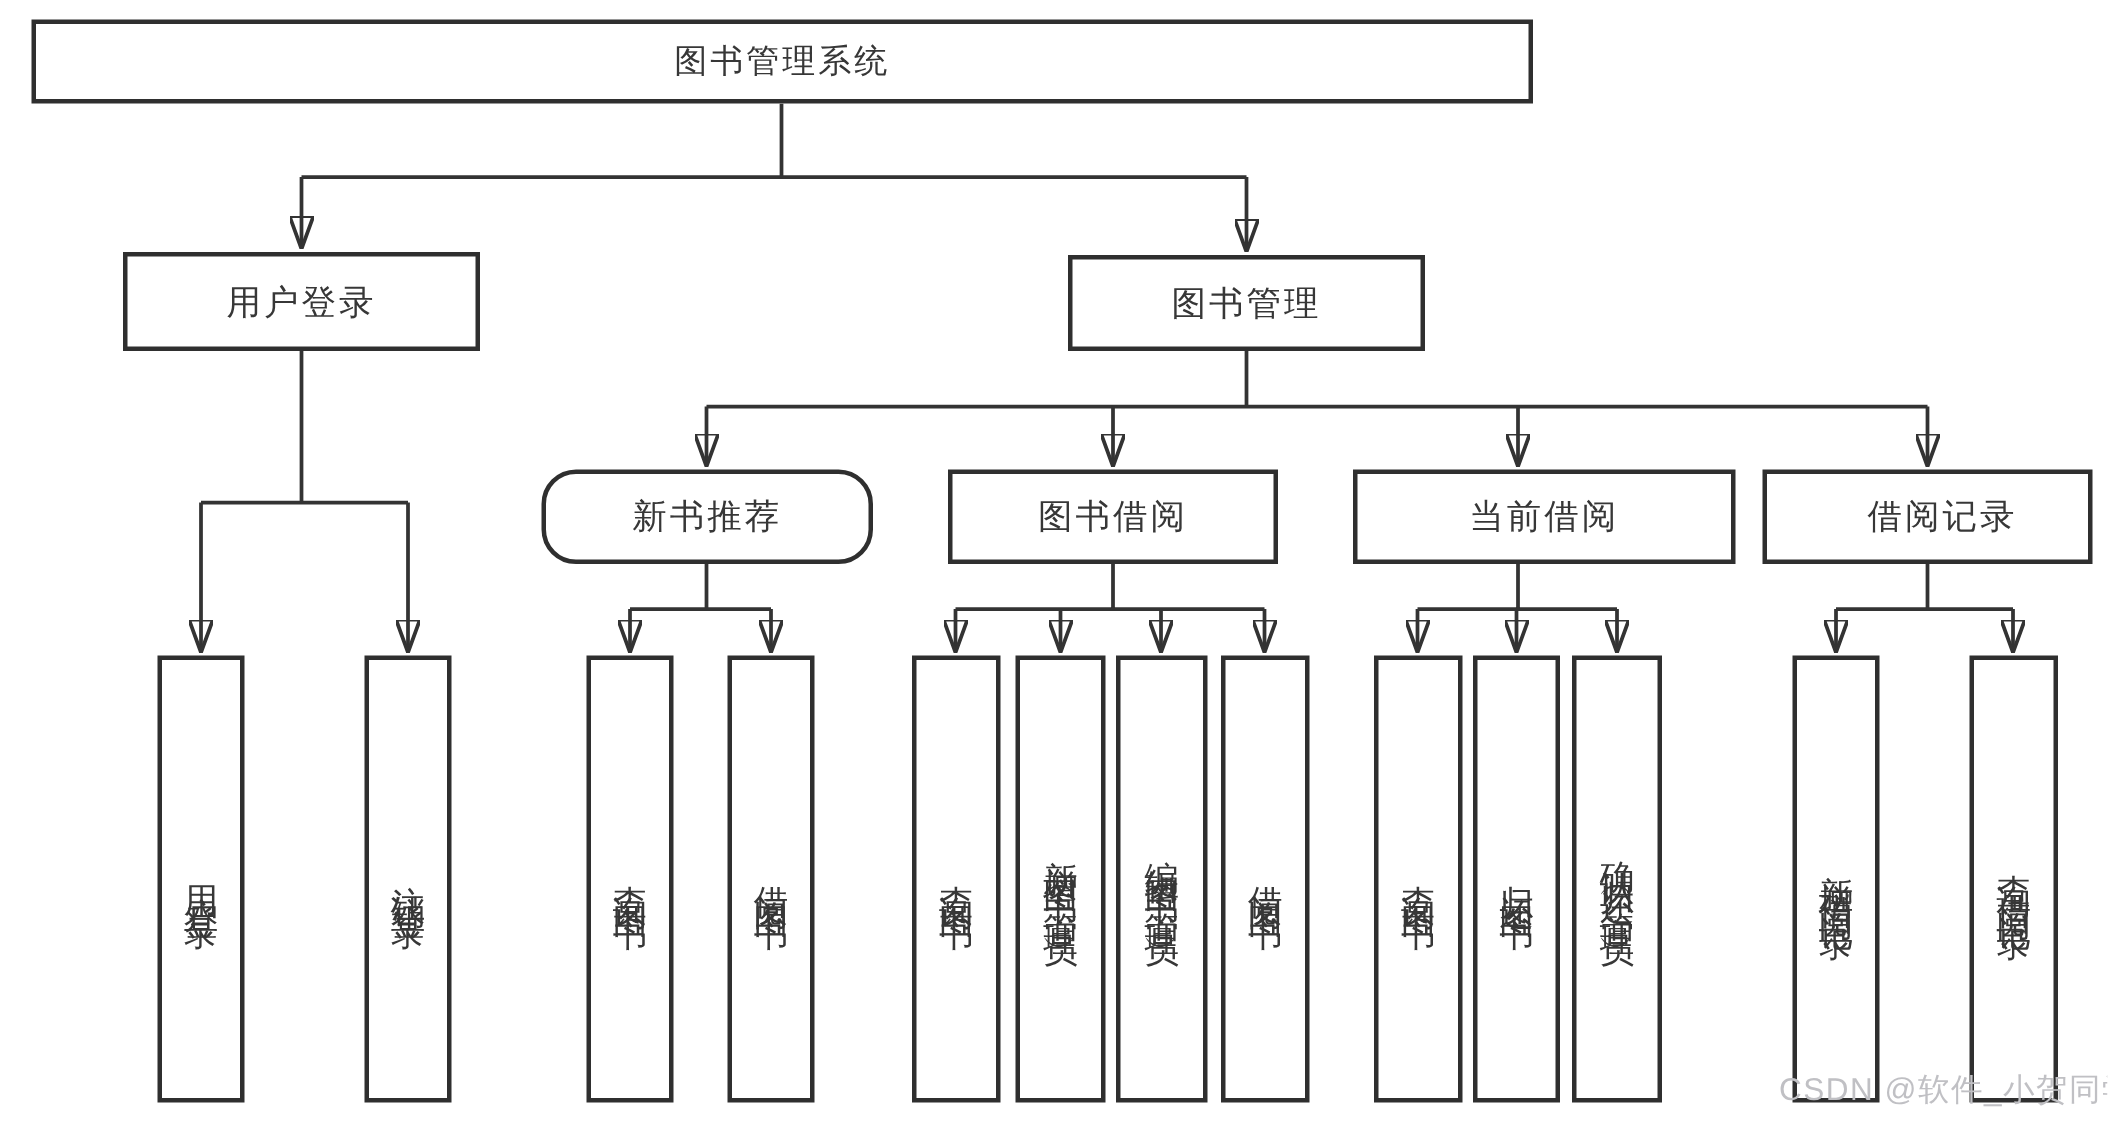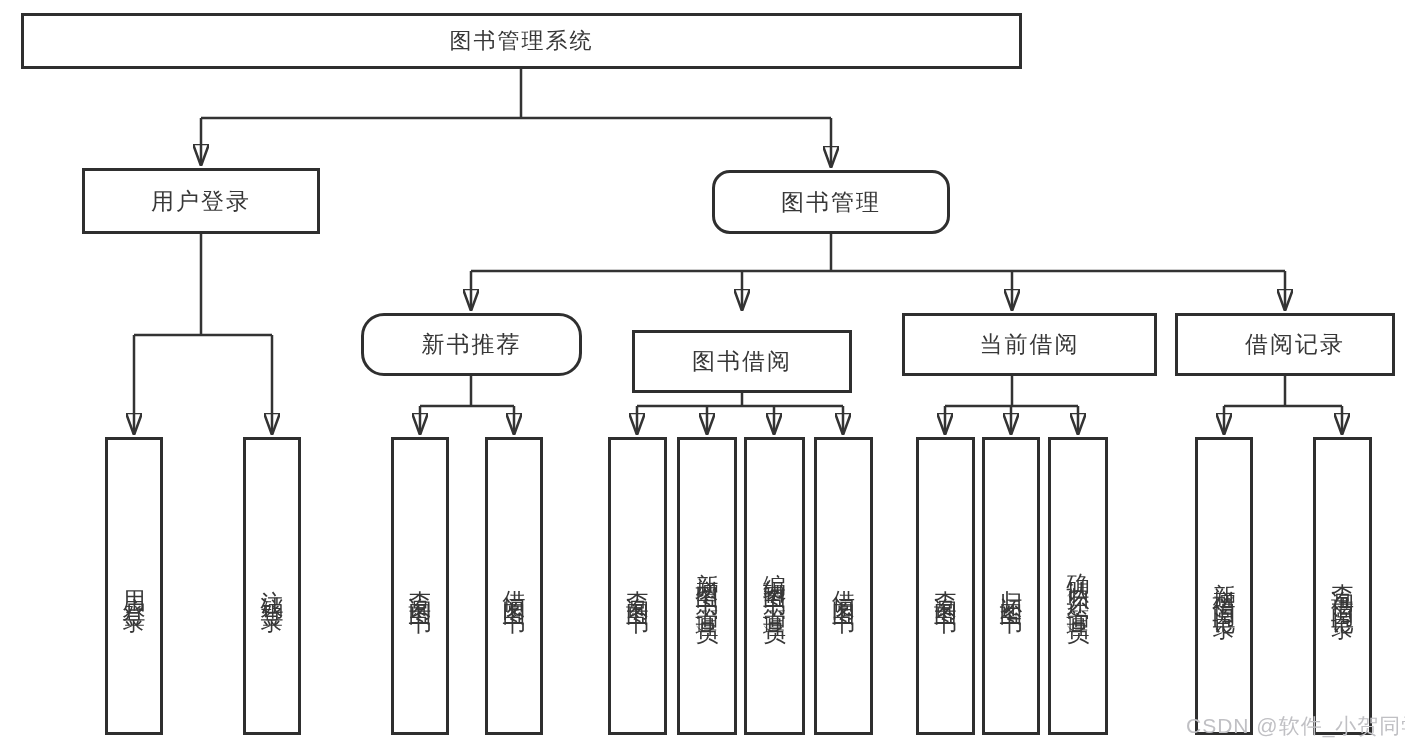--- a/index.html
+++ b/index.html
@@ -93,28 +93,28 @@
     <path d="M1342,406 V434" marker-end="url(#arrow)"></path>
   </svg>
 
   <div class="box hbox" style="left:21px;top:13px;width:1001px;height:56px;font-size:22px;">
     <span>图书管理系统</span>
   </div>
 
   <div class="box hbox" style="left:82px;top:168px;width:238px;height:66px;">
     <span>用户登录</span>
   </div>
-  <div class="box hbox" style="left:712px;top:170px;width:238px;height:64px;border-radius:18px;">
+  <div class="box hbox" style="left:712px;top:170px;width:238px;height:64px;">
     <span>图书管理</span>
   </div>
 
   <div class="box hbox" style="left:361px;top:313px;width:221px;height:63px;border-radius:23px;">
     <span>新书推荐</span>
   </div>
-  <div class="box hbox" style="left:632px;top:330px;width:220px;height:63px;">
+  <div class="box hbox" style="left:632px;top:313px;width:220px;height:63px;">
     <span>图书借阅</span>
   </div>
   <div class="box hbox" style="left:902px;top:313px;width:255px;height:63px;">
     <span>当前借阅</span>
   </div>
   <div class="box hbox" style="left:1175px;top:313px;width:220px;height:63px;padding-left:20px;">
     <span>借阅记录</span>
   </div>
 
   <div class="box vbox" style="left:105px;top:437px;width:58px;height:298px;">

